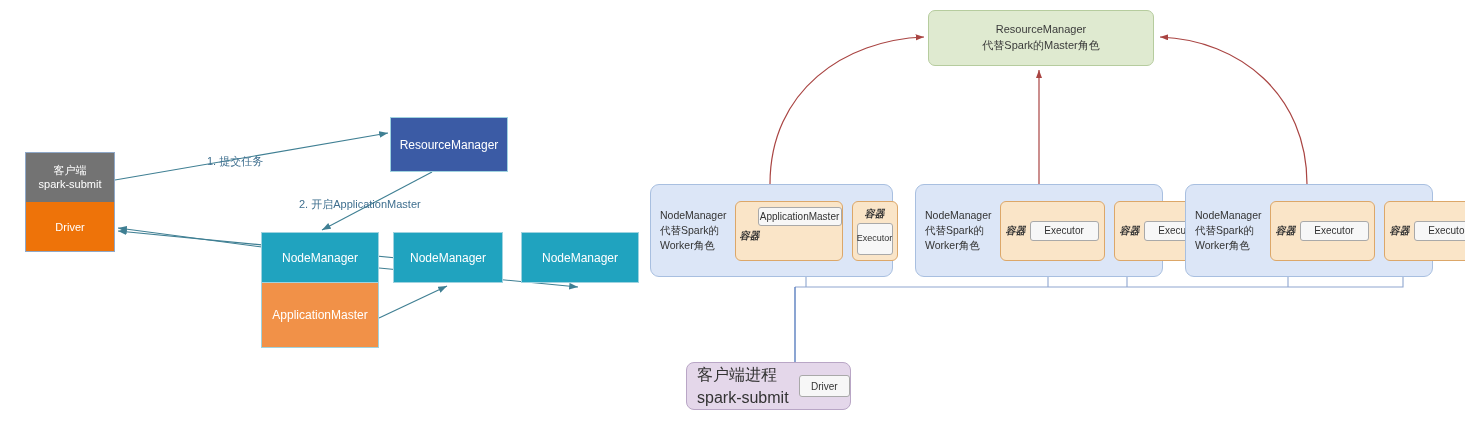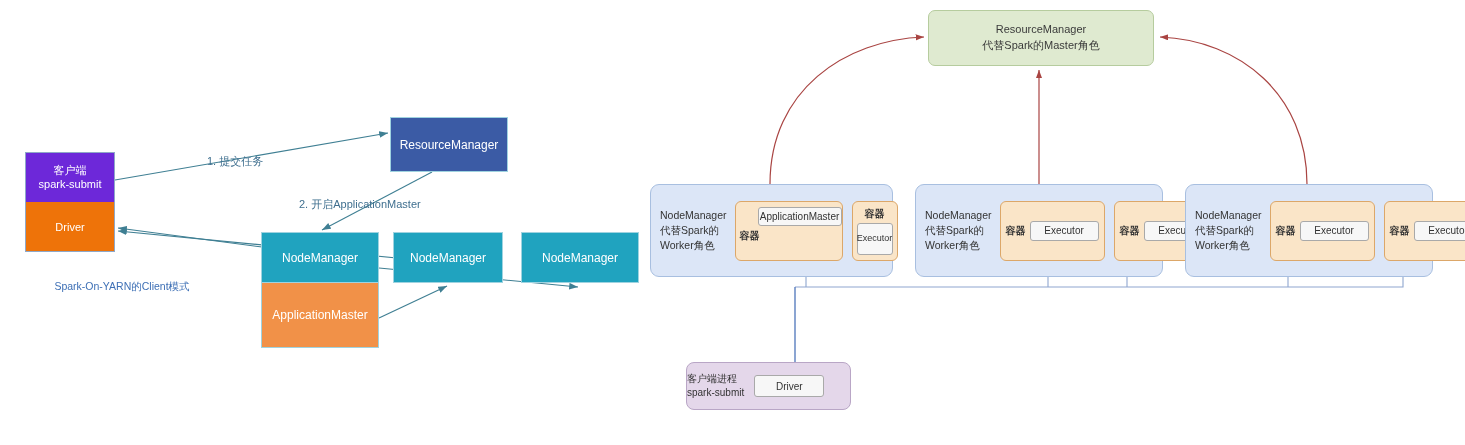--- a/index.html
+++ b/index.html
@@ -8,21 +8,21 @@
     width:1465px;height:445px;position:relative;overflow:hidden;
     font-family:"Liberation Sans","DejaVu Sans",sans-serif;
   }
   .canvas{position:absolute;left:0;top:0;width:1465px;height:445px;}
   svg.edges{position:absolute;left:0;top:0;width:1465px;height:445px;overflow:visible;}
 
   
   .box{position:absolute;box-sizing:border-box;display:flex;align-items:center;
        justify-content:center;text-align:center;color:#ffffff;}
   .box .lines{line-height:1.25;}
-  #client-green{left:25px;top:152px;width:90px;height:50px;background:#6d28d9;
+  #client-green{left:25px;top:152px;width:90px;height:50px;background:#737373;
        border:1px solid #8fa8c8;border-bottom:none;font-size:11px;}
   #client-driver{left:25px;top:202px;width:90px;height:50px;background:#ee7309;
        border:1px solid #8fa8c8;border-top:none;font-size:11px;}
   #resourcemanager-box{left:390px;top:117px;width:118px;height:55px;background:#3b5ba5;
        border:1px solid #9fd3e0;font-size:12px;}
   .nm{height:51px;background:#20a3bf;border:1px solid #9fd3e0;font-size:12px;}
   #nodemanager-1{left:261px;top:232px;width:118px;}
   #nodemanager-2{left:393px;top:232px;width:110px;}
   #nodemanager-3{left:521px;top:232px;width:118px;}
   #appmaster-box{left:261px;top:283px;width:118px;height:65px;background:#f19148;
@@ -45,31 +45,31 @@
   #nm-group-2{left:915px;width:248px;}
   #nm-group-3{left:1185px;width:248px;}
   .nm-label{color:#333;font-size:10.5px;line-height:1.45;margin-left:9px;
        white-space:nowrap;}
   .containers{display:flex;align-items:center;gap:9px;margin-left:8px;}
   .container-box{box-sizing:border-box;background:#fae5c8;border:1px solid #dca769;
        border-radius:6px;display:flex;align-items:center;padding:0 5px;}
   .c-wide{width:108px;height:60px;position:relative;}
   .c-tall{width:46px;height:60px;flex-direction:column;justify-content:center;gap:2px;}
   .c-std{width:105px;height:60px;justify-content:flex-start;gap:4px;}
-  .c-label{color:#333;font-size:10px;font-weight:bold;white-space:nowrap;}
+  .c-label{color:#333;font-size:10px;font-weight:bold;white-space:nowrap;font-style:italic;}
   .inner-box{box-sizing:border-box;background:#f7f7f7;border:1px solid #a9a9a9;
        border-radius:3px;color:#333;font-size:10px;display:flex;align-items:center;
        justify-content:center;text-align:center;}
   .exec-std{width:70px;height:20px;}
   .exec-tall{width:36px;height:32px;line-height:1.1;font-size:9px;}
   #am-inner{position:absolute;left:22px;top:5px;width:84px;height:19px;}
   #c1-label{position:absolute;left:4px;top:27px;}
   #client-proc{left:686px;top:362px;width:165px;height:48px;background:#e4d7ea;
        border:1px solid #b9a6c6;border-radius:8px;display:flex;align-items:center;}
-  #client-proc .cp-label{color:#333;font-size:10px;line-height:1.45;
+  #client-proc .cp-label{color:#333;font-size:16px;line-height:1.45;margin-left:10px;
        white-space:nowrap;}
   #driver-inner{width:70px;height:22px;margin-left:10px;}
 </style>
 </head>
 <body>
 
 <div class="canvas">
 
   <svg class="edges" viewBox="0 0 1465 445">
     <defs>
@@ -136,21 +136,20 @@
   </div>
 
   <div class="box" id="appmaster-box">
     <span>ApplicationMaster</span>
   </div>
 
   <div class="edge-label" id="label-submit">1. 提交任务</div>
   <div class="edge-label" id="label-startam">2. 开启ApplicationMaster</div>
 
   <div id="left-caption">
-    <div>Spark-On-YARN的Client模式</div>
   </div>
 
   <div class="rbox" id="rm-green">
     <div>
       <div>ResourceManager</div>
       <div>代替Spark的Master角色</div>
     </div>
   </div>
 
   <div class="nm-group" id="nm-group-1">

